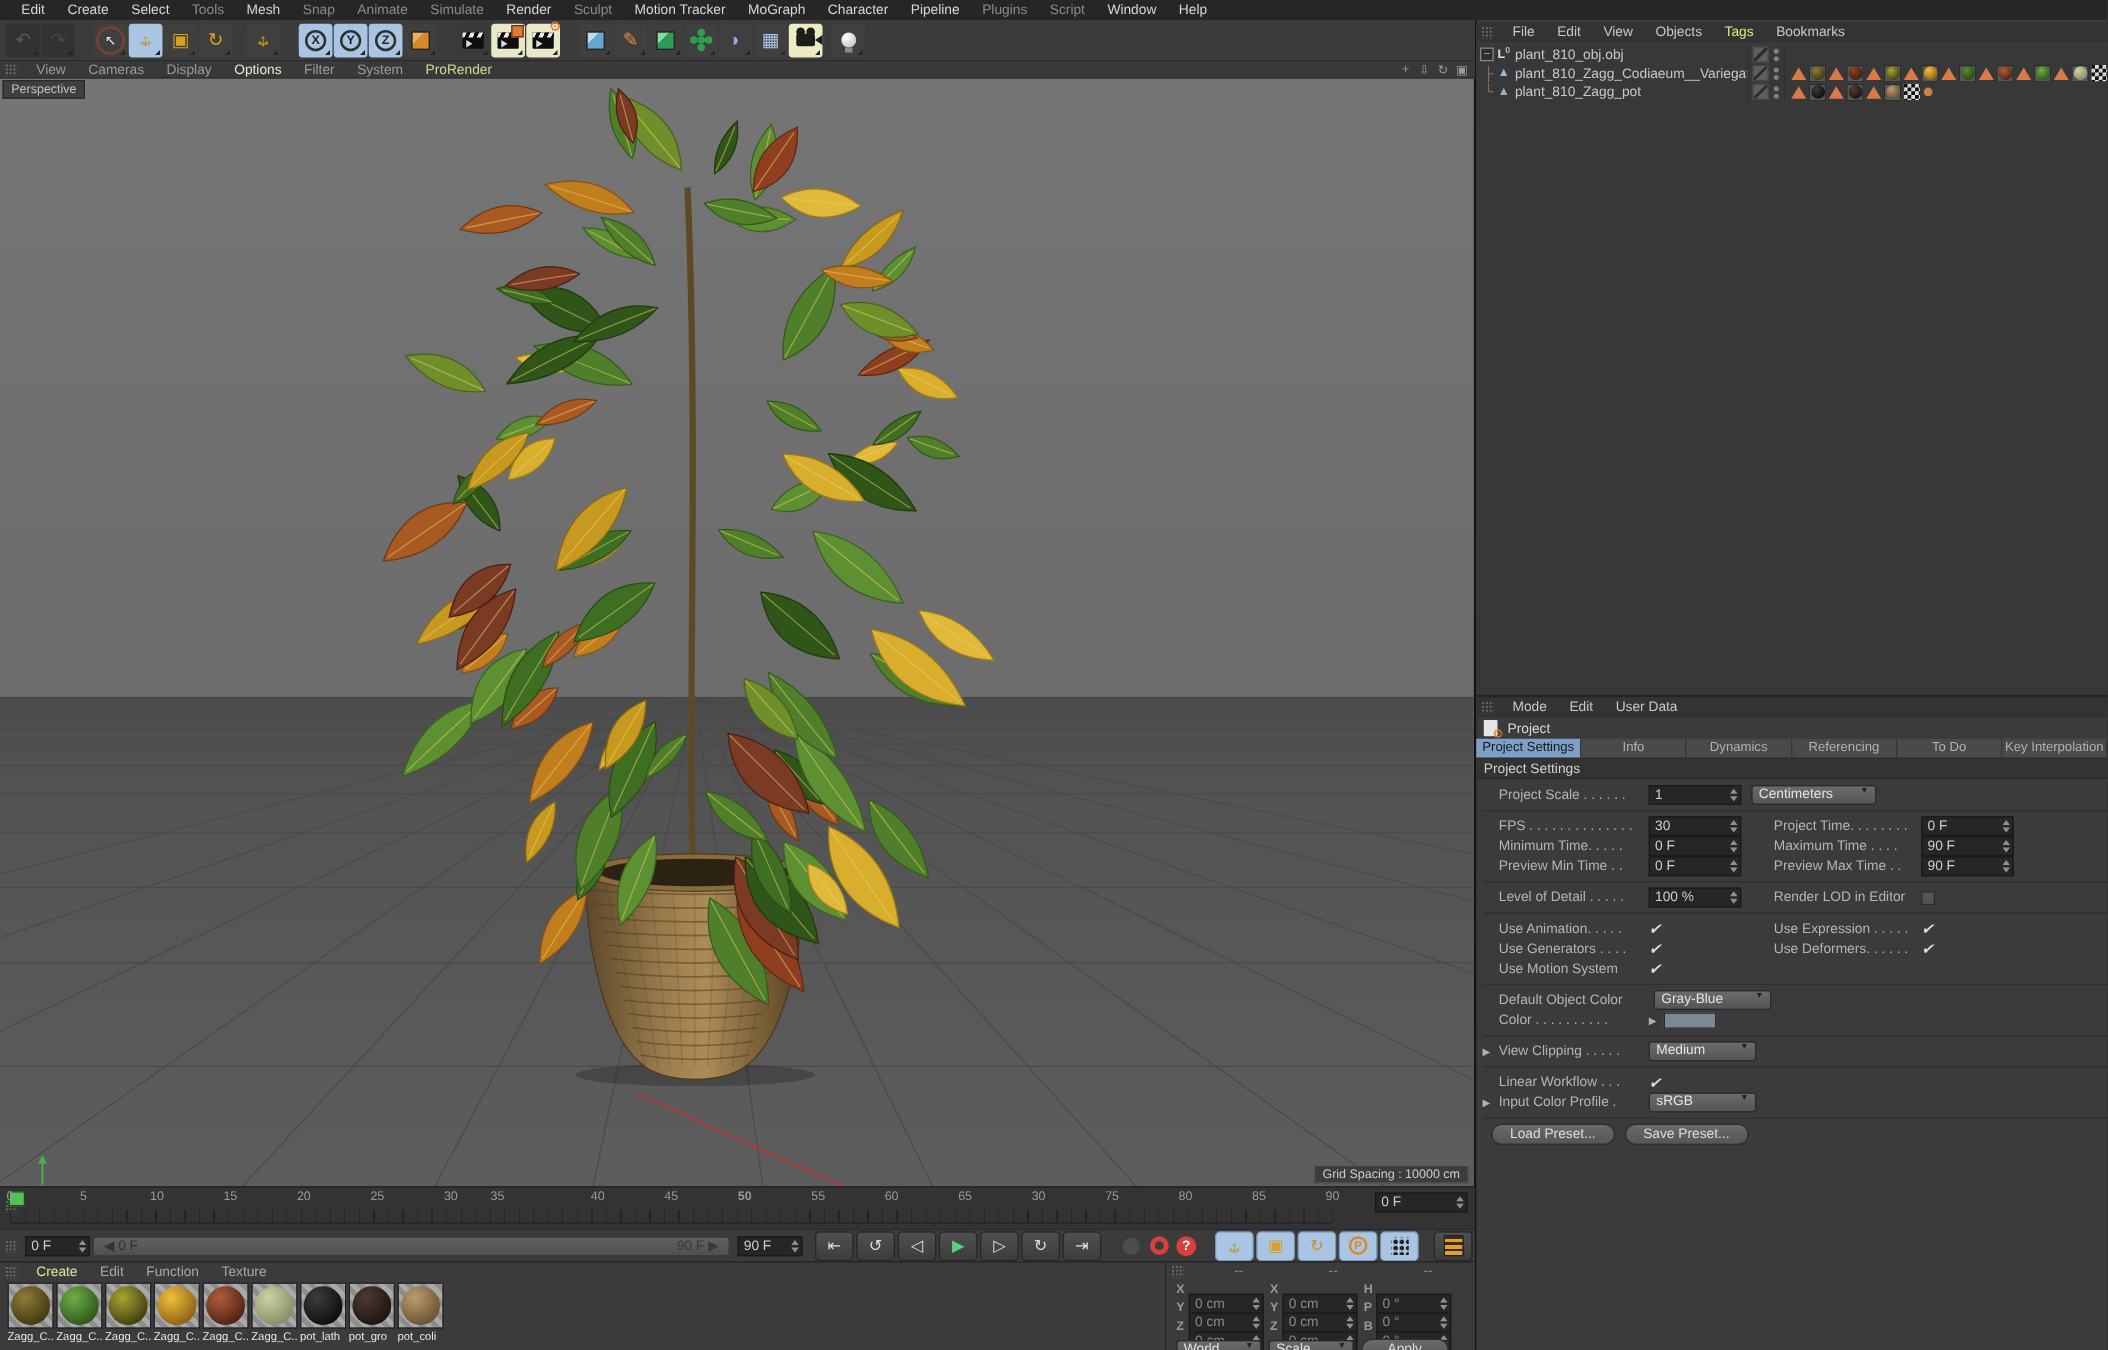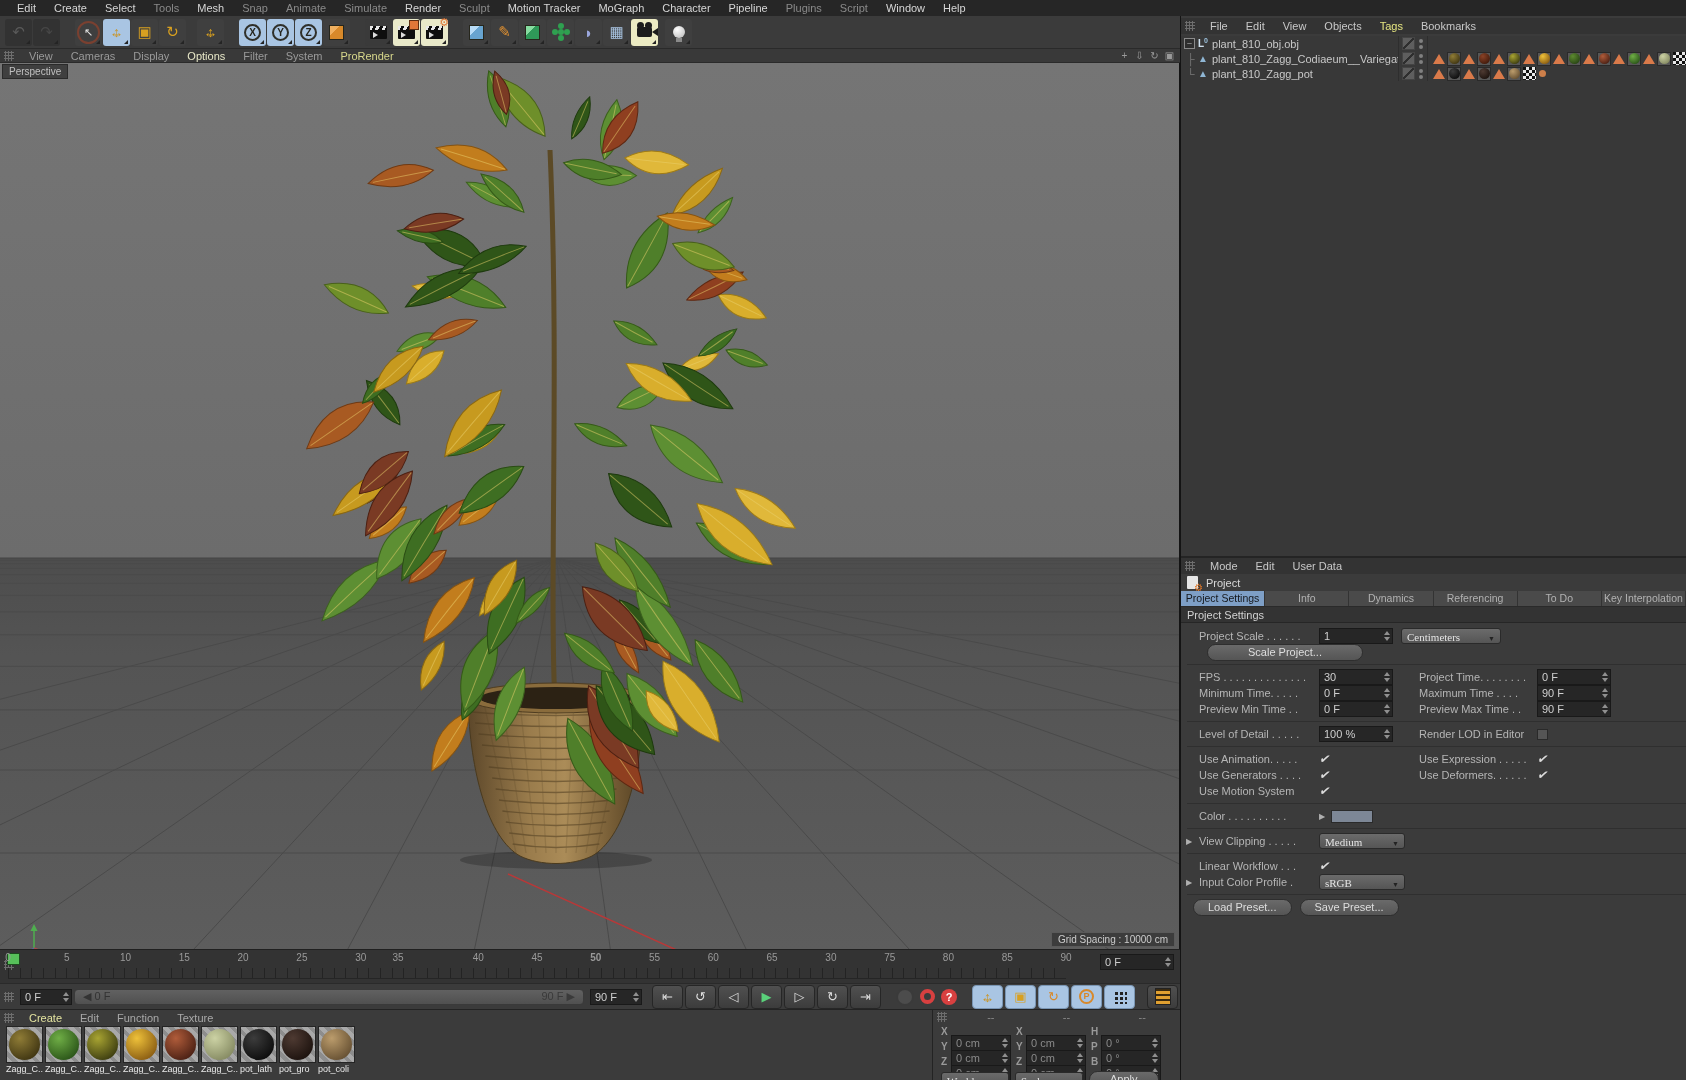--- a/index.html
+++ b/index.html
@@ -82,23 +82,23 @@
   #ruler-field{position:absolute;right:6px;top:4px;}
   
   .afield{display:inline-flex;align-items:center;justify-content:space-between;width:66px;height:14px;
          background:#262626;border:1px solid #191919;box-sizing:content-box;
          padding:0 2px 0 4px;color:#cfcfcf;flex:none;}
   .afield .fv{white-space:nowrap;overflow:hidden;}
   .spin{display:flex;flex-direction:column;row-gap:2px;margin-left:3px;}
   .spin i{display:block;width:0;height:0;border-left:3px solid transparent;border-right:3px solid transparent;}
   .spin .up{border-bottom:4px solid #909090;}
   .spin .dn{border-top:4px solid #909090;}
-  .dropdown{display:inline-flex;align-items:flex-end;justify-content:space-between;height:14px;
+  .dropdown{display:inline-flex;align-items:flex-start;justify-content:space-between;height:14px;
          background:linear-gradient(#6b6b6b,#555555);border:1px solid #2a2a2a;border-radius:3px;
-         padding:0 5px;color:#e4e4e4;flex:none;font-family:Liberation Serif, serif;}
+         padding:0 5px;color:#e4e4e4;flex:none;}
   .dda{font-style:normal;font-size:7px;color:#222;margin-left:6px;}
   .pillbtn{display:inline-block;background:linear-gradient(#6a6a6a,#555555);border:1px solid #2e2e2e;
          border-radius:9px;color:#dedede;padding:0 14px;height:15px;line-height:15px;white-space:nowrap;}
   
   #powerslider{position:absolute;left:0;top:983px;width:1180px;height:26px;background:#3b3b3b;
          border-top:1px solid #2a2a2a;display:flex;align-items:center;box-sizing:border-box;}
   #slidertrack{position:relative;width:560px;height:16px;margin:0 6px 0 2px;border-radius:4px;
          background:linear-gradient(#616161,#505050);border:1px solid #3a3a3a;color:#333;
          display:flex;align-items:center;padding:0 8px;box-sizing:border-box;}
   #slidertrack .tmax{position:absolute;right:8px;color:#3a3a3a;}
@@ -1186,23 +1186,20 @@
           <span class="spin">
               <i class="up"></i>
               <i class="dn"></i>
             </span>
         </span>
         <span class="dropdown" style="margin-left:8px;width:88px">
           <span class="fv">Centimeters</span>
             <i class="dda">▼</i>
         </span>
       </div>
-      <div class="amrow">
-        <span class="pillbtn wide">Scale Project...</span>
-      </div>
       <div class="asep"></div>
 
       <div class="amrow">
         <span class="alab">FPS . . . . . . . . . . . . . .</span>
         <span class="afield">
             <span class="fv">30</span>
             <span class="spin">
               <i class="up"></i>
               <i class="dn"></i>
             </span>
@@ -1292,20 +1289,27 @@
           <span class="chk">✔</span>
         </span>
       </div>
       <div class="amrow">
         <span class="alab">Use Motion System</span>
         <span class="chk">✔</span>
       </div>
       <div class="asep"></div>
 
       <div class="amrow">
+        <span class="alab" style="width:124px">Default Object Color</span>
+        <span class="dropdown" style="width:82px">
+          <span class="fv">Gray-Blue</span>
+            <i class="dda">▼</i>
+        </span>
+      </div>
+      <div class="amrow">
         <span class="alab">Color  . . . . . . . . . .</span>
         <span class="exp2">▶</span>
         <span class="swatch" style="background: rgb(125, 135, 150);"></span>
       </div>
       <div class="asep"></div>
 
       <div class="amrow">
         <span class="exp">▶</span>
         <span class="alab">View Clipping . . . . .</span>
         <span class="dropdown" style="width:74px">

